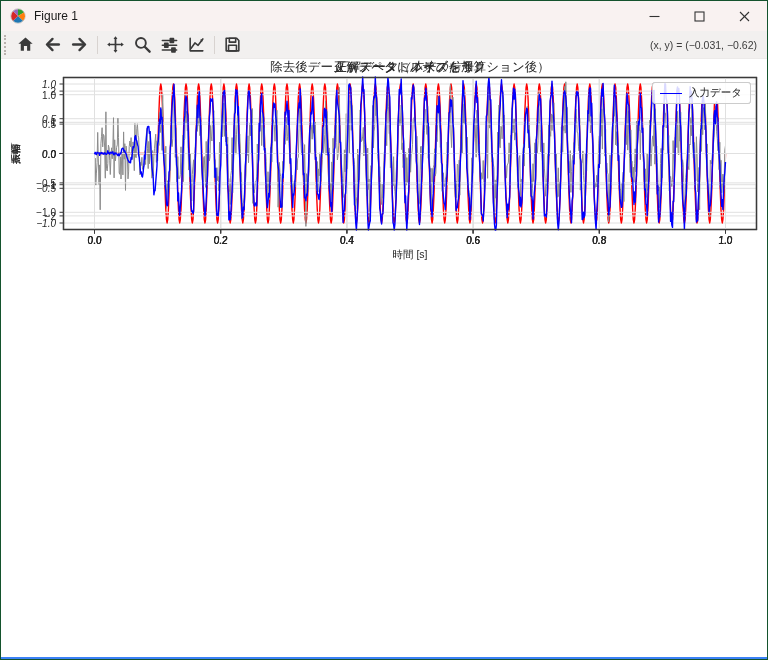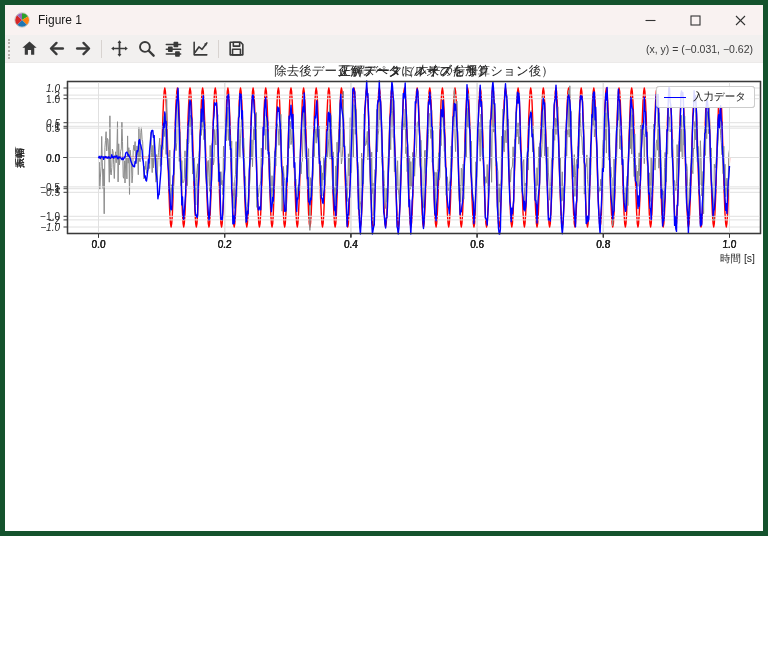--- a/index.html
+++ b/index.html
@@ -1,16 +1,16 @@
 <!DOCTYPE html>
 <html><head>
 <meta charset="utf-8">
 <style>
   html,body{margin:0;padding:0;background:#ffffff;font-family:"Liberation Sans","DejaVu Sans",sans-serif;}
-  .window{position:relative;width:768px;height:536px;background:#3b82f6;border:5px solid #14532d;box-sizing:border-box;overflow:hidden;}
+  .window{position:relative;width:768px;height:660px;background:#3b82f6;border:1px solid #14532d;box-sizing:border-box;overflow:hidden;}
   
   .titlebar{height:30px;background:#f9f2f1;display:flex;align-items:center;position:relative;}
   .app-icon{width:16px;height:16px;margin-left:9px;display:inline-flex;}
   .title-text{font-size:12px;color:#1a1a1a;margin-left:8px;}
   .win-controls{position:absolute;right:0;top:0;height:30px;display:flex;}
   .win-btn{width:45px;height:30px;border:none;background:transparent;display:flex;align-items:center;justify-content:center;cursor:pointer;padding:0;}
   .win-btn svg{stroke:#333;stroke-width:1.1;fill:none;}
   
   .toolbar{height:27px;background:#f2f0ef;display:flex;align-items:center;position:relative;border-bottom:1px solid #eceae9;}
   .grip{width:6px;height:20px;margin-left:3px;border-left:2px dotted #b9b2ae;}
@@ -26,21 +26,21 @@
   .sp-ylabel{position:absolute;left:2px;top:18px;width:26px;height:153px;display:flex;align-items:center;justify-content:center;}
   .sp-ylabel span{transform:rotate(-90deg);font-size:10px;color:#262626;white-space:nowrap;}
   .axes{position:absolute;left:62px;top:18px;width:694px;height:153px;}
   .plot-svg{position:absolute;left:0;top:0;width:694px;height:153px;overflow:visible;}
   .tick-label{position:absolute;font-size:10px;color:#262626;}
   .xtick{width:34px;text-align:center;}
   .ytick{transform:translate(-100%,-50%);left:-7px;white-space:nowrap;}
   .legend{position:absolute;top:5px;right:6px;background:rgba(255,255,255,0.85);border:1px solid #cccccc;border-radius:3px;padding:3px 8px 3px 7px;display:flex;align-items:center;gap:7px;}
   .legend-line{display:inline-block;width:22px;height:0;border-top:1.6px solid #000;}
   .legend-label{font-size:10.5px;color:#262626;white-space:nowrap;}
-  .sp-xlabel{position:absolute;left:56px;top:189px;width:694px;text-align:right;font-size:10.5px;color:#262626;}
+  .sp-xlabel{position:absolute;left:62px;top:189px;width:694px;text-align:center;font-size:10.5px;color:#262626;}
 </style>
 </head>
 <body>
 
 <div class="window">
 
   <div class="titlebar">
     <span class="app-icon">
       <svg width="16" height="16" viewBox="0 0 16 16">
         <circle cx="8" cy="8" r="7.2" fill="#f5f1e8" stroke="#999" stroke-width="0.5"></circle>

